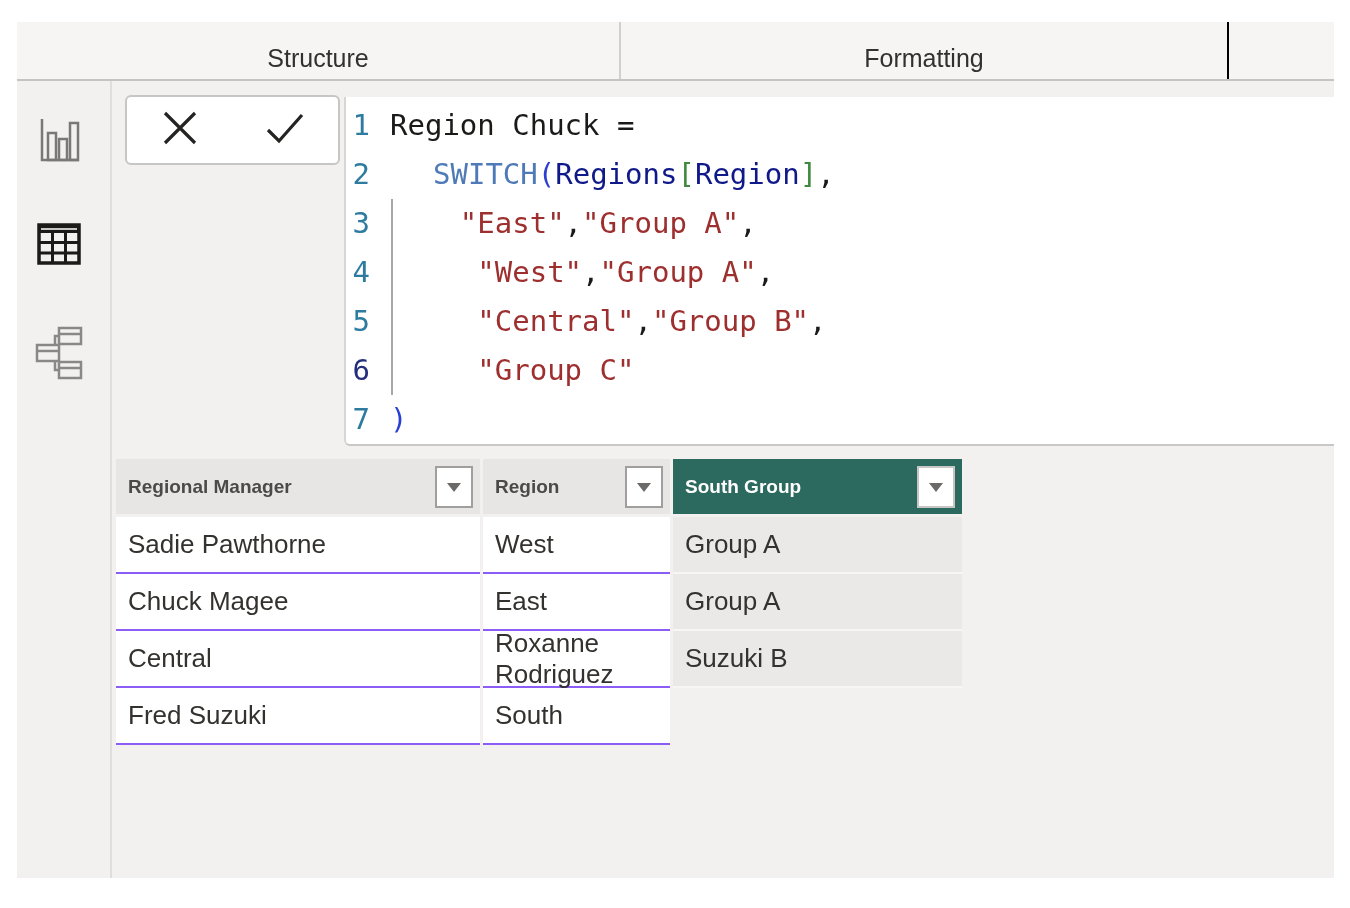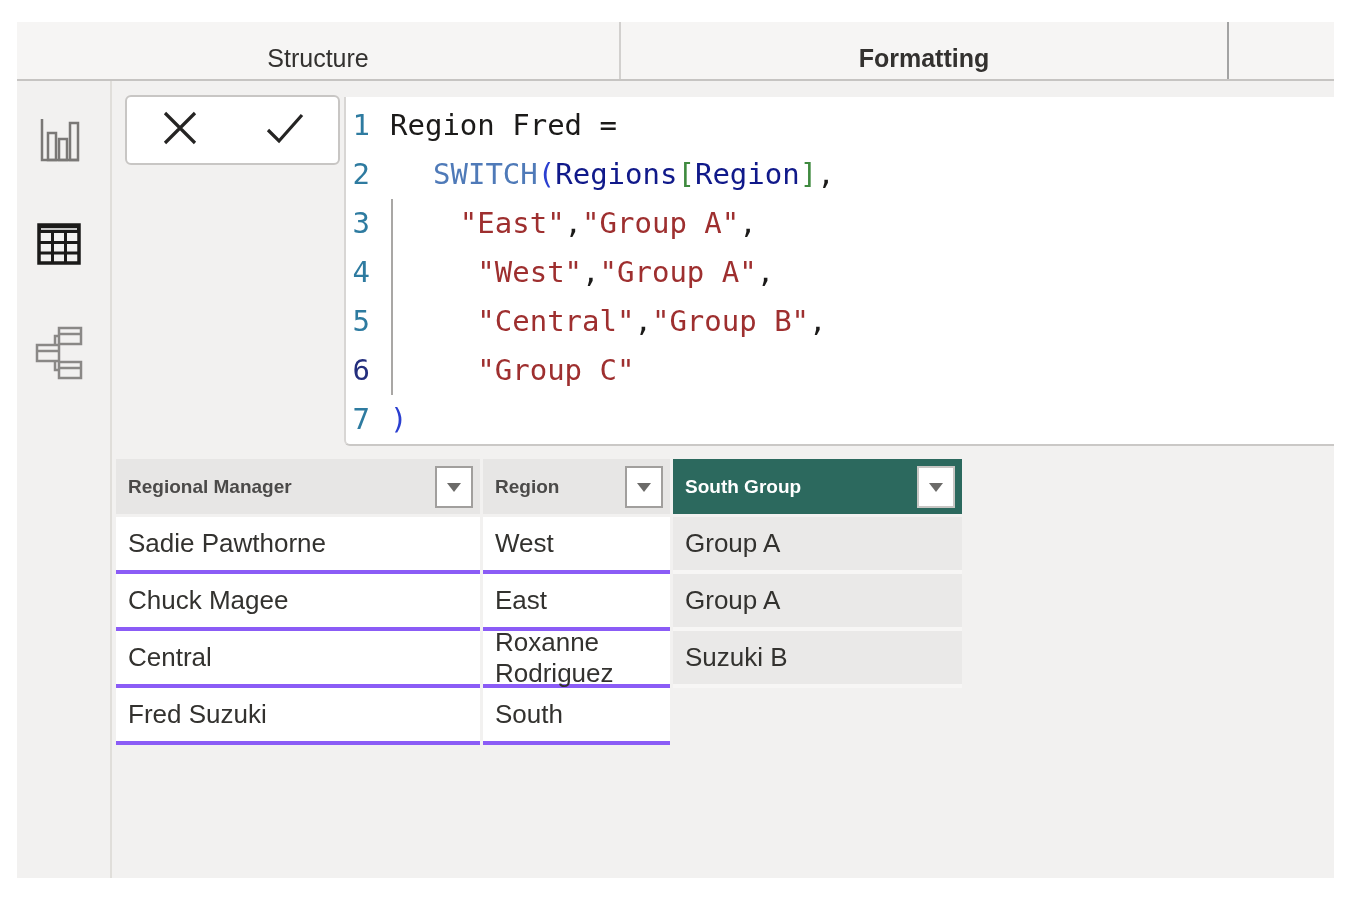--- a/index.html
+++ b/index.html
@@ -9,21 +9,21 @@
     -webkit-font-smoothing:antialiased;
   }
   
   .ribbon{
     position:absolute;left:17px;top:22px;width:1317px;height:57px;
     background:#f6f5f4;border-bottom:2px solid #c6c4c2;
     display:flex;box-sizing:content-box;
   }
   .ribbon-group{position:relative;display:flex;align-items:flex-end;justify-content:center;}
   .ribbon-group.g1{width:602px;border-right:2px solid #d2d0ce;}
-  .ribbon-group.g2{width:606px;border-right:2px solid #a3a3a3;font-weight:bold;}
+  .ribbon-group.g2{width:606px;border-right:2px solid #000000;}
   .ribbon-group.g3{flex:1;}
   .ribbon-label{font-size:25px;color:#33312f;padding-bottom:6px;}
   
   .content{
     position:absolute;left:17px;top:81px;width:1317px;height:797px;
     background:#f2f1f0;
   }
   .sidebar-border{position:absolute;left:93px;top:0;width:2px;height:797px;background:#e0deda;}
   .sidebar-item{
     position:absolute;left:14px;width:56px;height:60px;
@@ -75,21 +75,21 @@
     display:flex;align-items:center;justify-content:center;cursor:pointer;
   }
   .col-header.selected .filter-btn{border-color:#c8c6c4;}
   .filter-caret{
     width:0;height:0;border-left:7px solid transparent;border-right:7px solid transparent;
     border-top:9px solid #6b6a68;
   }
   .cell{
     background:#ffffff;display:flex;align-items:center;padding-left:12px;
     box-sizing:border-box;font-size:26px;color:#33322f;
-    border-bottom:4px solid #8b5cf6;cursor:default;
+    border-bottom:2px solid #8b5cf6;cursor:default;
   }
   .cell.selected-col{background:#eae9e8;border-bottom-color:#f7f6f5;}
 </style>
 </head>
 <body>
 
 <div class="ribbon">
   <div class="ribbon-group g1">
     <span class="ribbon-label">Structure</span>
   </div>
@@ -157,21 +157,21 @@
         </svg>
       </span>
     </div>
   </div>
 
   <div class="editor">
     <div class="indent-guide"></div>
     <div class="code-lines">
         <div class="code-line">
           <span class="ln">1</span>
-          <span class="code-text"><span class="tk-plain">Region Fred =</span></span>
+          <span class="code-text"><span class="tk-plain">Region Chuck =</span></span>
         </div>
         <div class="code-line">
           <span class="ln">2</span>
           <span class="code-text"><span class="tk-func">SWITCH</span><span class="tk-paren">(</span><span class="tk-entity">Regions</span><span class="tk-bracket">[</span><span class="tk-entity">Region</span><span class="tk-bracket">]</span><span class="tk-plain">,</span></span>
         </div>
         <div class="code-line">
           <span class="ln">3</span>
           <span class="code-text"><span class="tk-plain">    </span><span class="tk-string">"East"</span><span class="tk-plain">,</span><span class="tk-string">"Group A"</span><span class="tk-plain">,</span></span>
         </div>
         <div class="code-line">

